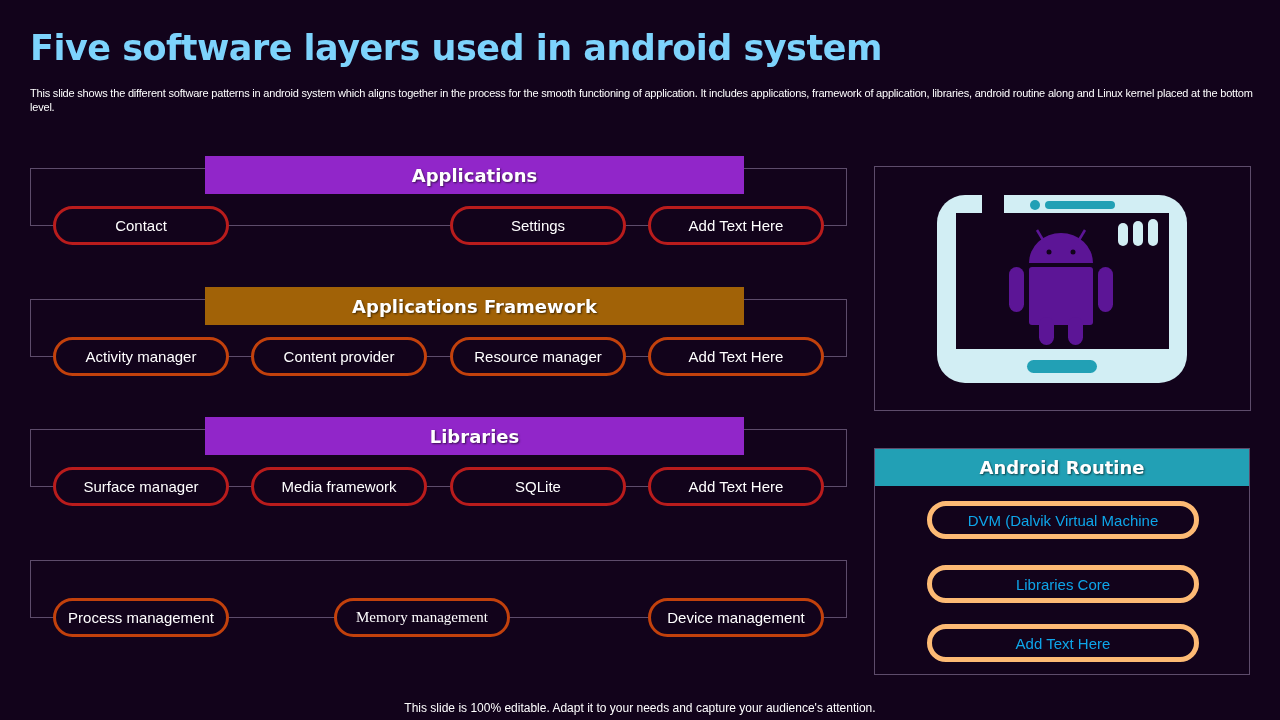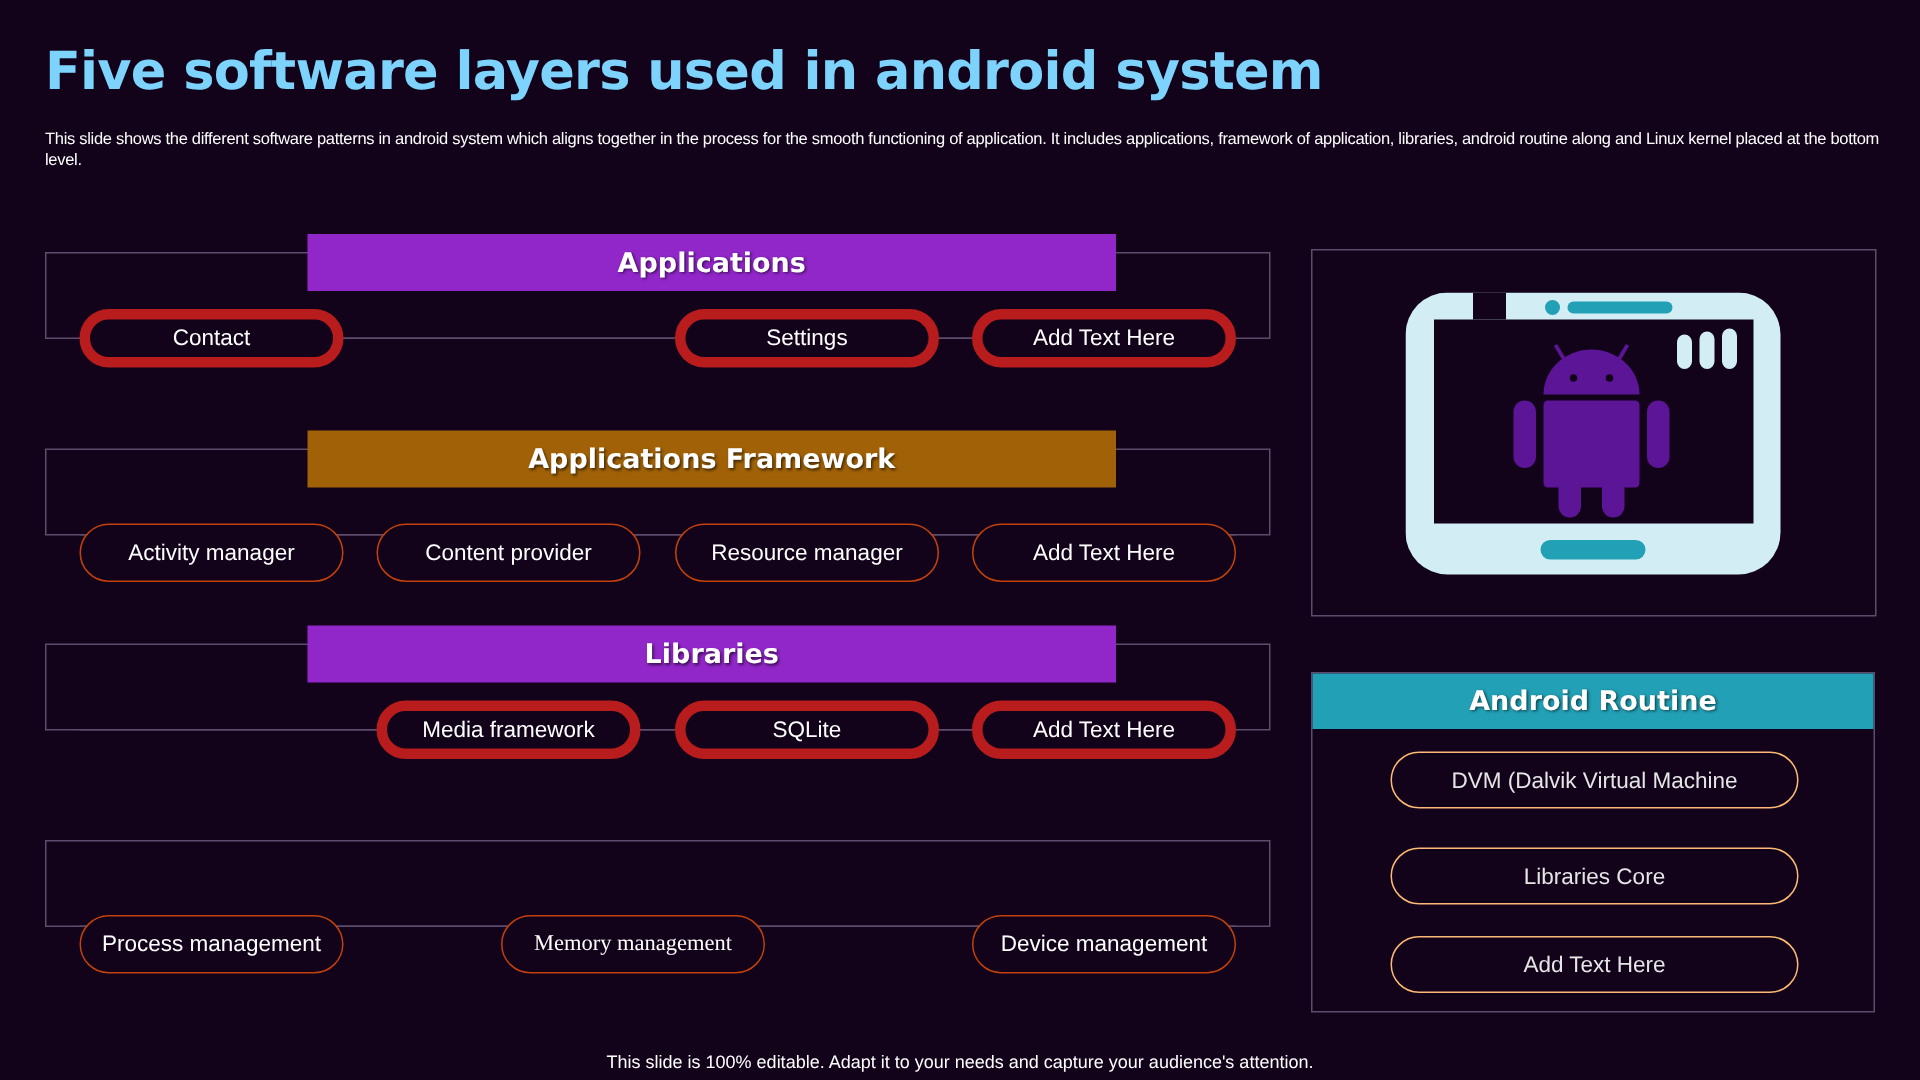--- a/index.html
+++ b/index.html
@@ -46,45 +46,45 @@
   .layer .connector {
     position: absolute; left: 0; top: 19px; width: 100%; height: 1px;
     background: #5d4c6b;
   }
   .pill {
     position: absolute; top: 0; height: 39px; width: 176px;
     border-radius: 20px; background: #12031b;
     display: flex; align-items: center; justify-content: center;
     font-size: 15px; color: #ffffff;
   }
-  .layer.purple .pill { border: 7px solid #b91c1c; }
-  .layer.teal .pill { border: 1px solid #c2410c; margin-top: 12px; }
+  .layer.purple .pill { border: 3px solid #b91c1c; }
+  .layer.teal .pill { border: 3px solid #c2410c; }
 
   
   .right-top {
     position: absolute; left: 874px; top: 166px; width: 377px; height: 245px;
     border: 1px solid #5d4c6b;
   }
   .right-bottom {
     position: absolute; left: 874px; top: 420px; width: 376px; height: 227px;
     border: 1px solid #5d4c6b;
     margin-top: 28px;
   }
   .routine-header {
     position: absolute; left: 0; top: 0; width: 100%; height: 37px;
     background: #22a0b5;
     display: flex; align-items: center; justify-content: center;
     font-family: "DejaVu Sans", sans-serif; font-weight: bold; font-size: 18px;
     text-shadow: 1px 1px 2px rgba(0,0,0,0.6);
   }
   .routine-pill {
     position: absolute; left: 52px; width: 272px; height: 38px;
-    border: 1px solid #fdba74; border-radius: 20px;
+    border: 5px solid #fdba74; border-radius: 20px;
     display: flex; align-items: center; justify-content: center;
-    font-size: 15px; color: #e5e5e5;
+    font-size: 15px; color: #0ea5e9;
   }
   .device { position: absolute; left: 62px; top: 28px; }
 </style>
 </head>
 <body>
 
 <div class="title">Five software layers used in android system</div>
 <div class="subtitle">This slide shows the different software patterns in android system which aligns together in the process for the smooth functioning of application. It includes applications, framework of application, libraries, android routine along and Linux kernel placed at the bottom level.</div>
 
 <div class="layer purple" style="top:156px;">
@@ -108,20 +108,21 @@
     <div class="pill" style="left:397px;">Resource manager</div>
     <div class="pill" style="left:595px;">Add Text Here</div>
   </div>
 </div>
 
 <div class="layer purple" style="top:417px;">
   <div class="bracket"></div>
   <div class="header">Libraries</div>
   <div class="pills">
     <div class="connector"></div>
+    <div class="pill" style="left:0;">Surface manager</div>
     <div class="pill" style="left:198px;">Media framework</div>
     <div class="pill" style="left:397px;">SQLite</div>
     <div class="pill" style="left:595px;">Add Text Here</div>
   </div>
 </div>
 
 <div class="layer teal" style="top:548px;">
   <div class="bracket"></div>
   <div class="pills">
     <div class="connector"></div>

